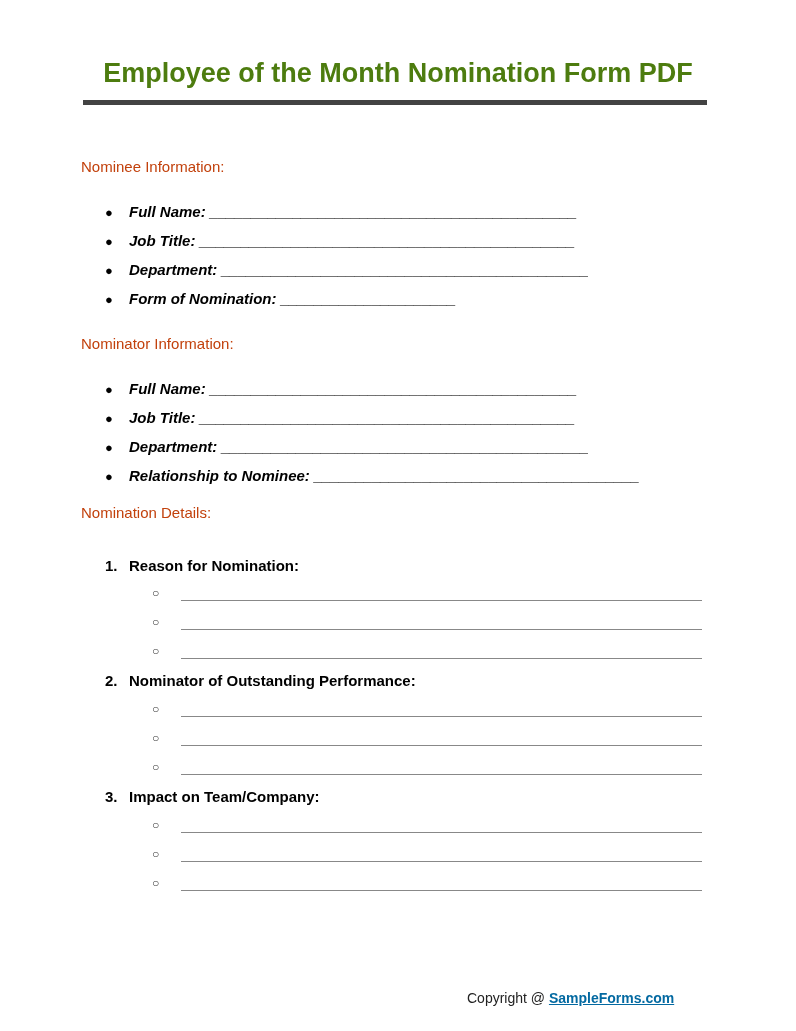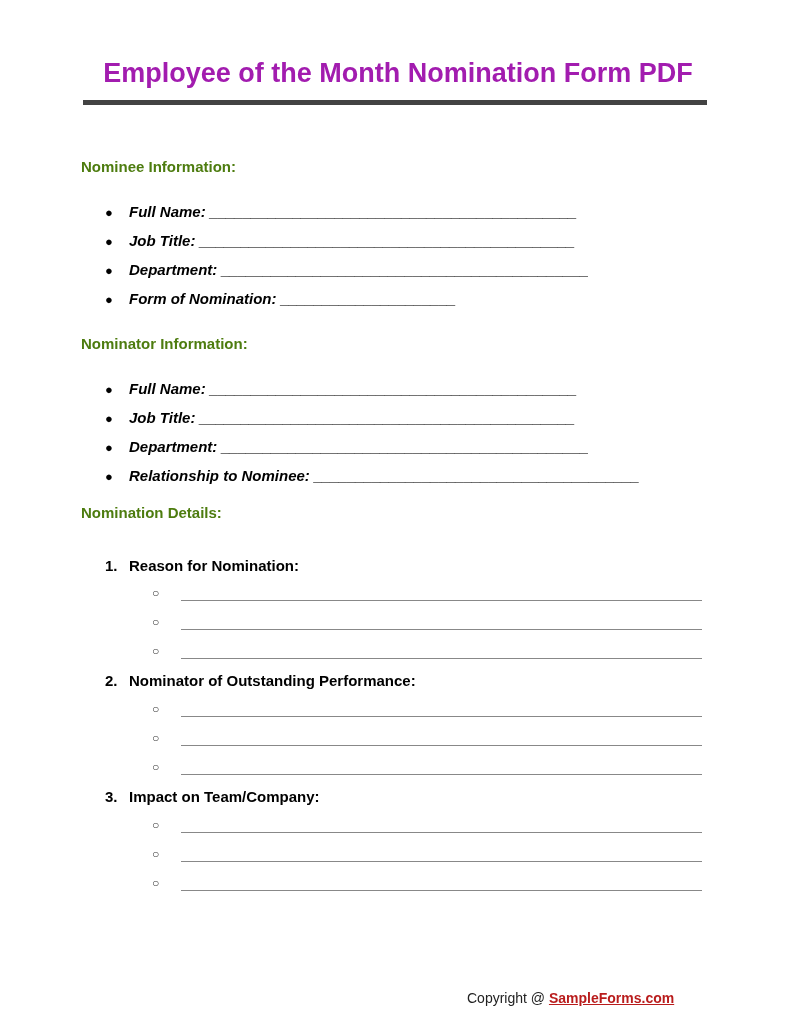--- a/index.html
+++ b/index.html
@@ -1,28 +1,28 @@
 <!DOCTYPE html>
 <html><head>
 <meta charset="utf-8">
 <style>
   html, body { margin:0; padding:0; background:#ffffff; }
   body { width:796px; height:1031px; position:relative; overflow:hidden; font-family:"Liberation Sans", sans-serif; color:#000; }
-  .title { position:absolute; left:0; width:796px; top:58px; text-align:center; font-size:27px; font-weight:bold; color:#a21caf; letter-spacing:0px; }
+  .title { position:absolute; left:0; width:796px; top:58px; text-align:center; font-size:27px; font-weight:bold; color:#4d7c0f; letter-spacing:0px; }
   .rule { position:absolute; left:83px; width:624px; top:100px; height:5px; background:#434343; }
-  .section { position:absolute; left:81px; font-size:15px; font-weight:bold; color:#4d7c0f; }
+  .section { position:absolute; left:81px; font-size:15px; font-weight:normal; color:#c2410c; }
   .bl { position:absolute; left:105px; font-size:15px; font-weight:bold; white-space:nowrap;font-style:italic; }
   .bl .dot { display:inline-block; width:24px; font-size:13px; }
   .ol { position:absolute; left:105px; font-size:15px; font-weight:bold; white-space:nowrap; }
   .ol .num { display:inline-block; width:24px; }
   .line-row { position:absolute; left:152px; width:550px; height:16px; }
   .line-row .circ { position:absolute; left:0; top:0; font-size:12px; color:#333; }
   .line-row .ln { position:absolute; left:29px; right:0; bottom:1px; border-bottom:1px solid #888; }
   .footer { position:absolute; left:467px; top:990px; font-size:14px; color:#222; }
-  .footer .brand { color:#b91c1c; font-weight:bold; text-decoration:underline; }
+  .footer .brand { color:#0369a1; font-weight:bold; text-decoration:underline; }
 </style>
 </head>
 <body>
 
 <div class="title">Employee of the Month Nomination Form PDF</div>
 <div class="rule"></div>
 
 <div class="section" style="top:158px;">Nominee Information:</div>
 <div class="bl" style="top:203px;"><span class="dot">●</span><span>Full Name: ____________________________________________</span></div>
 <div class="bl" style="top:232px;"><span class="dot">●</span><span>Job Title: _____________________________________________</span></div>

